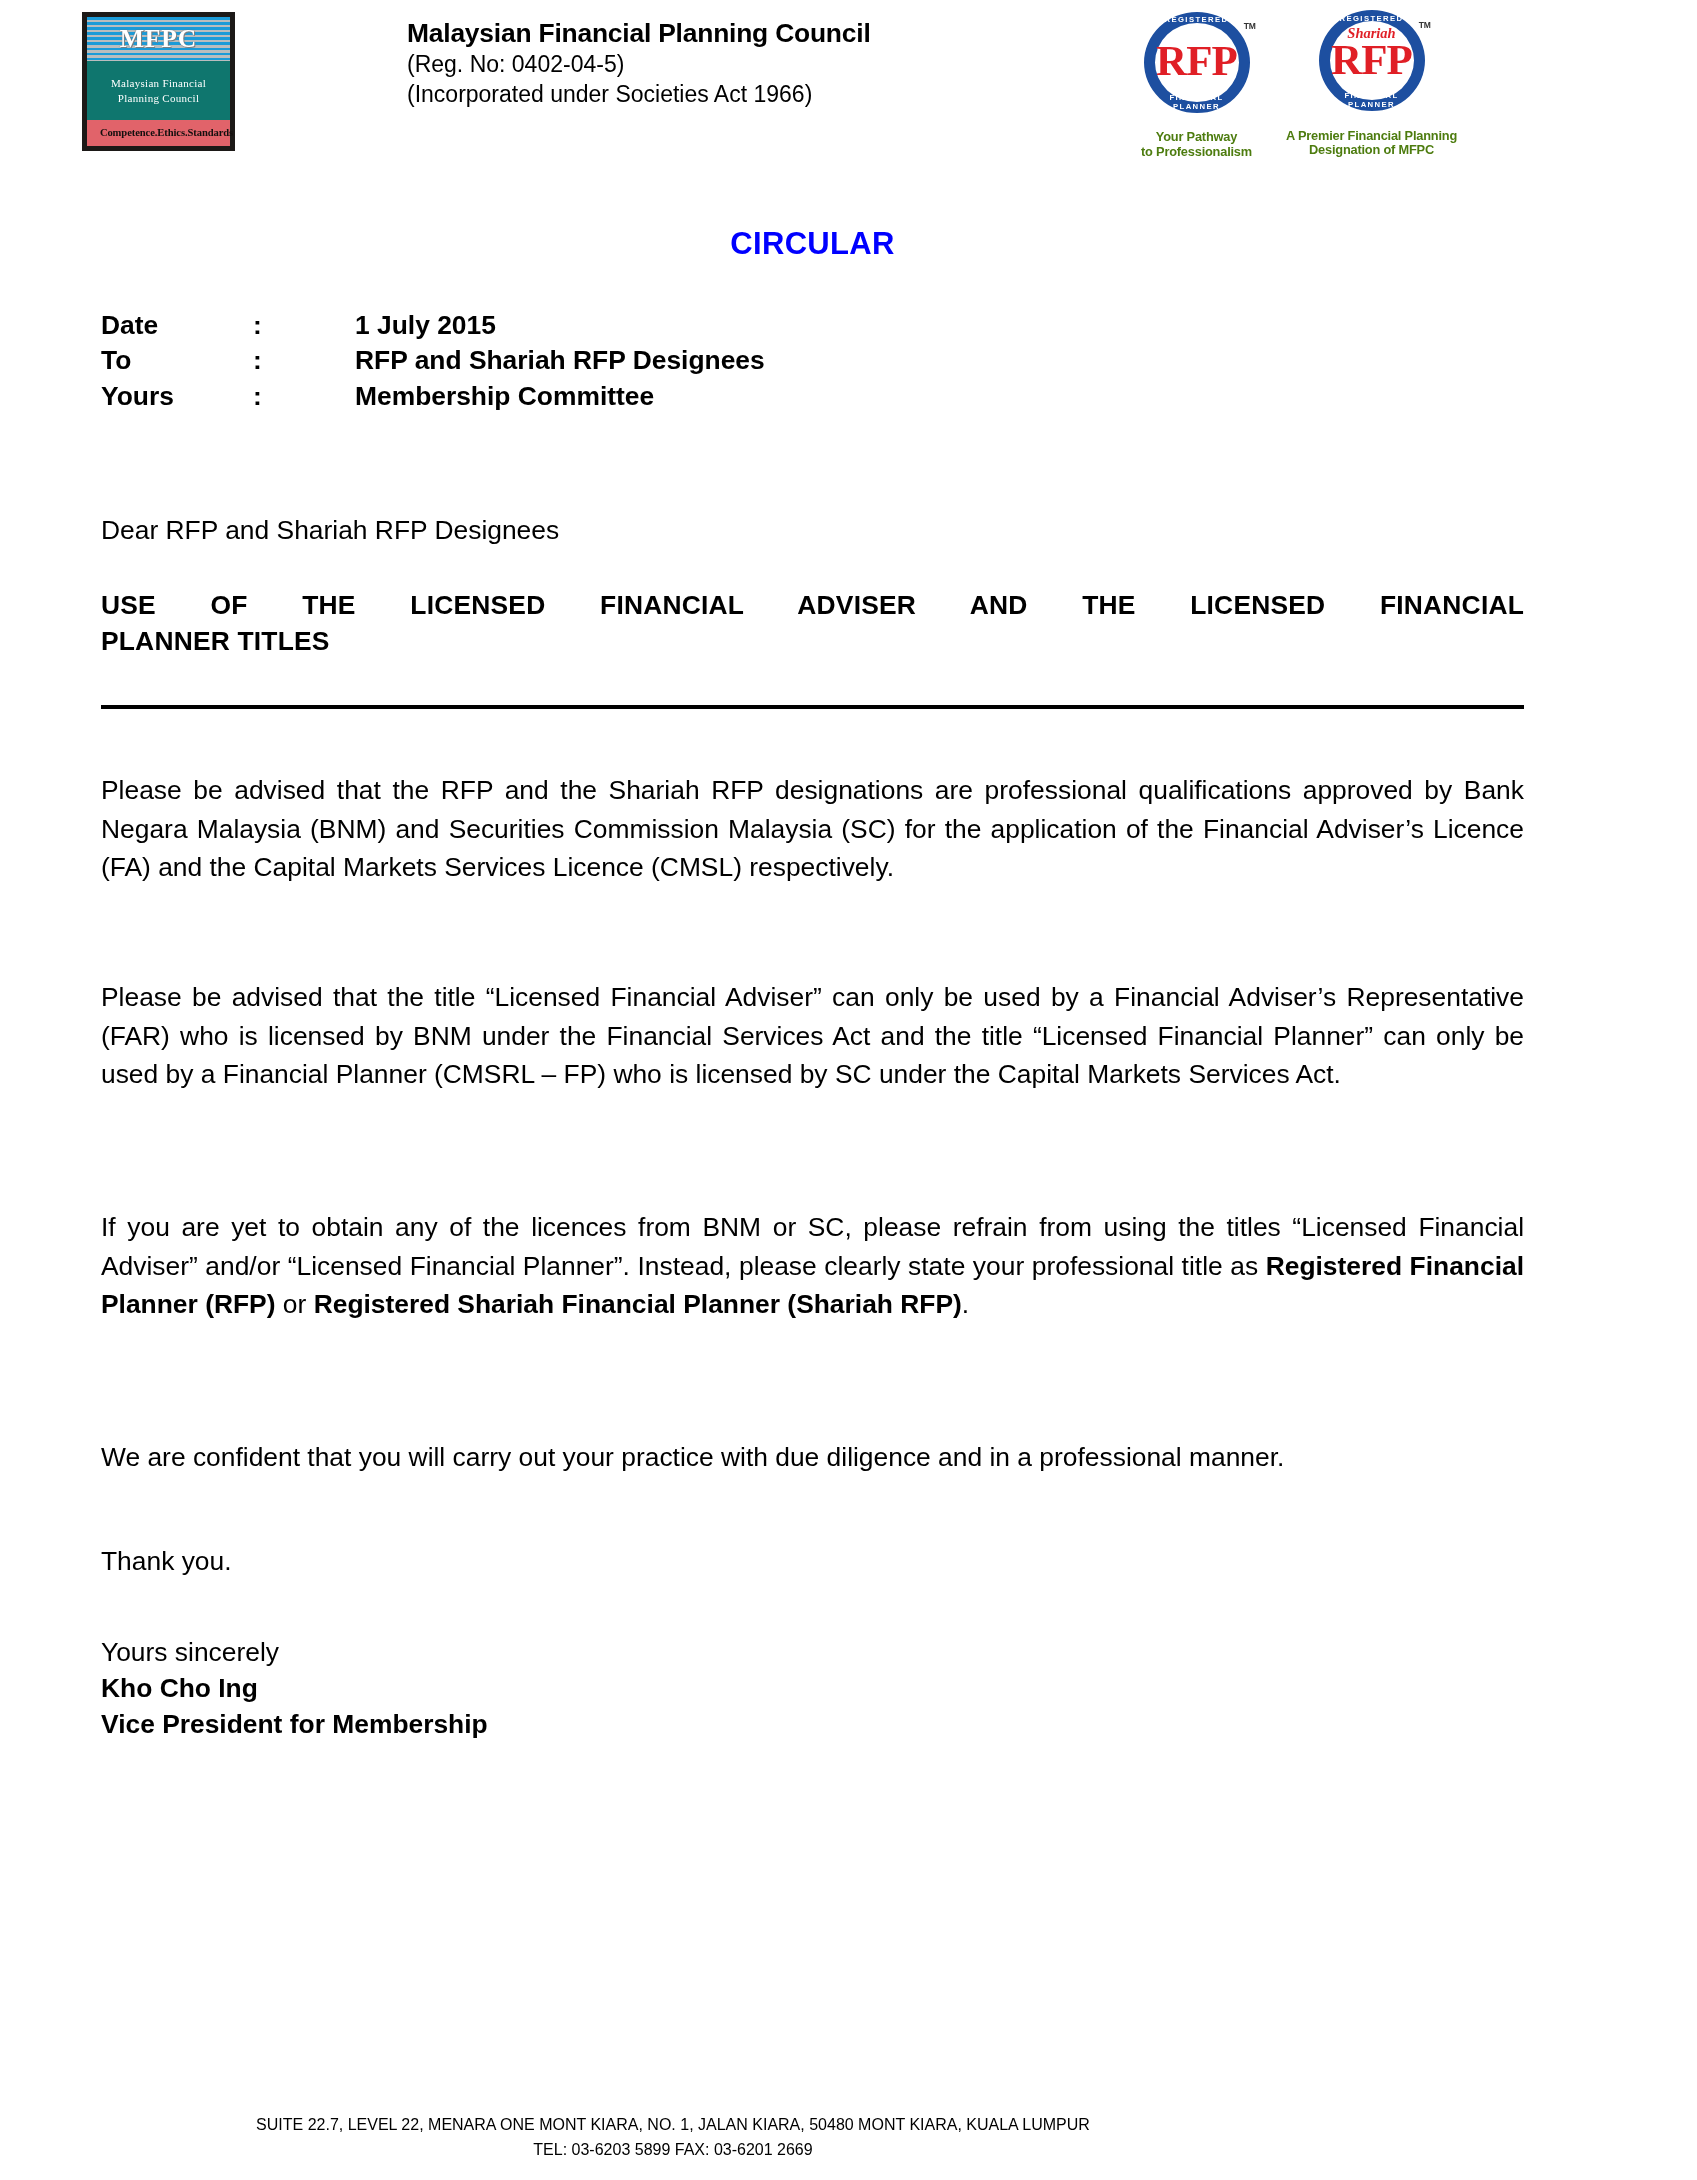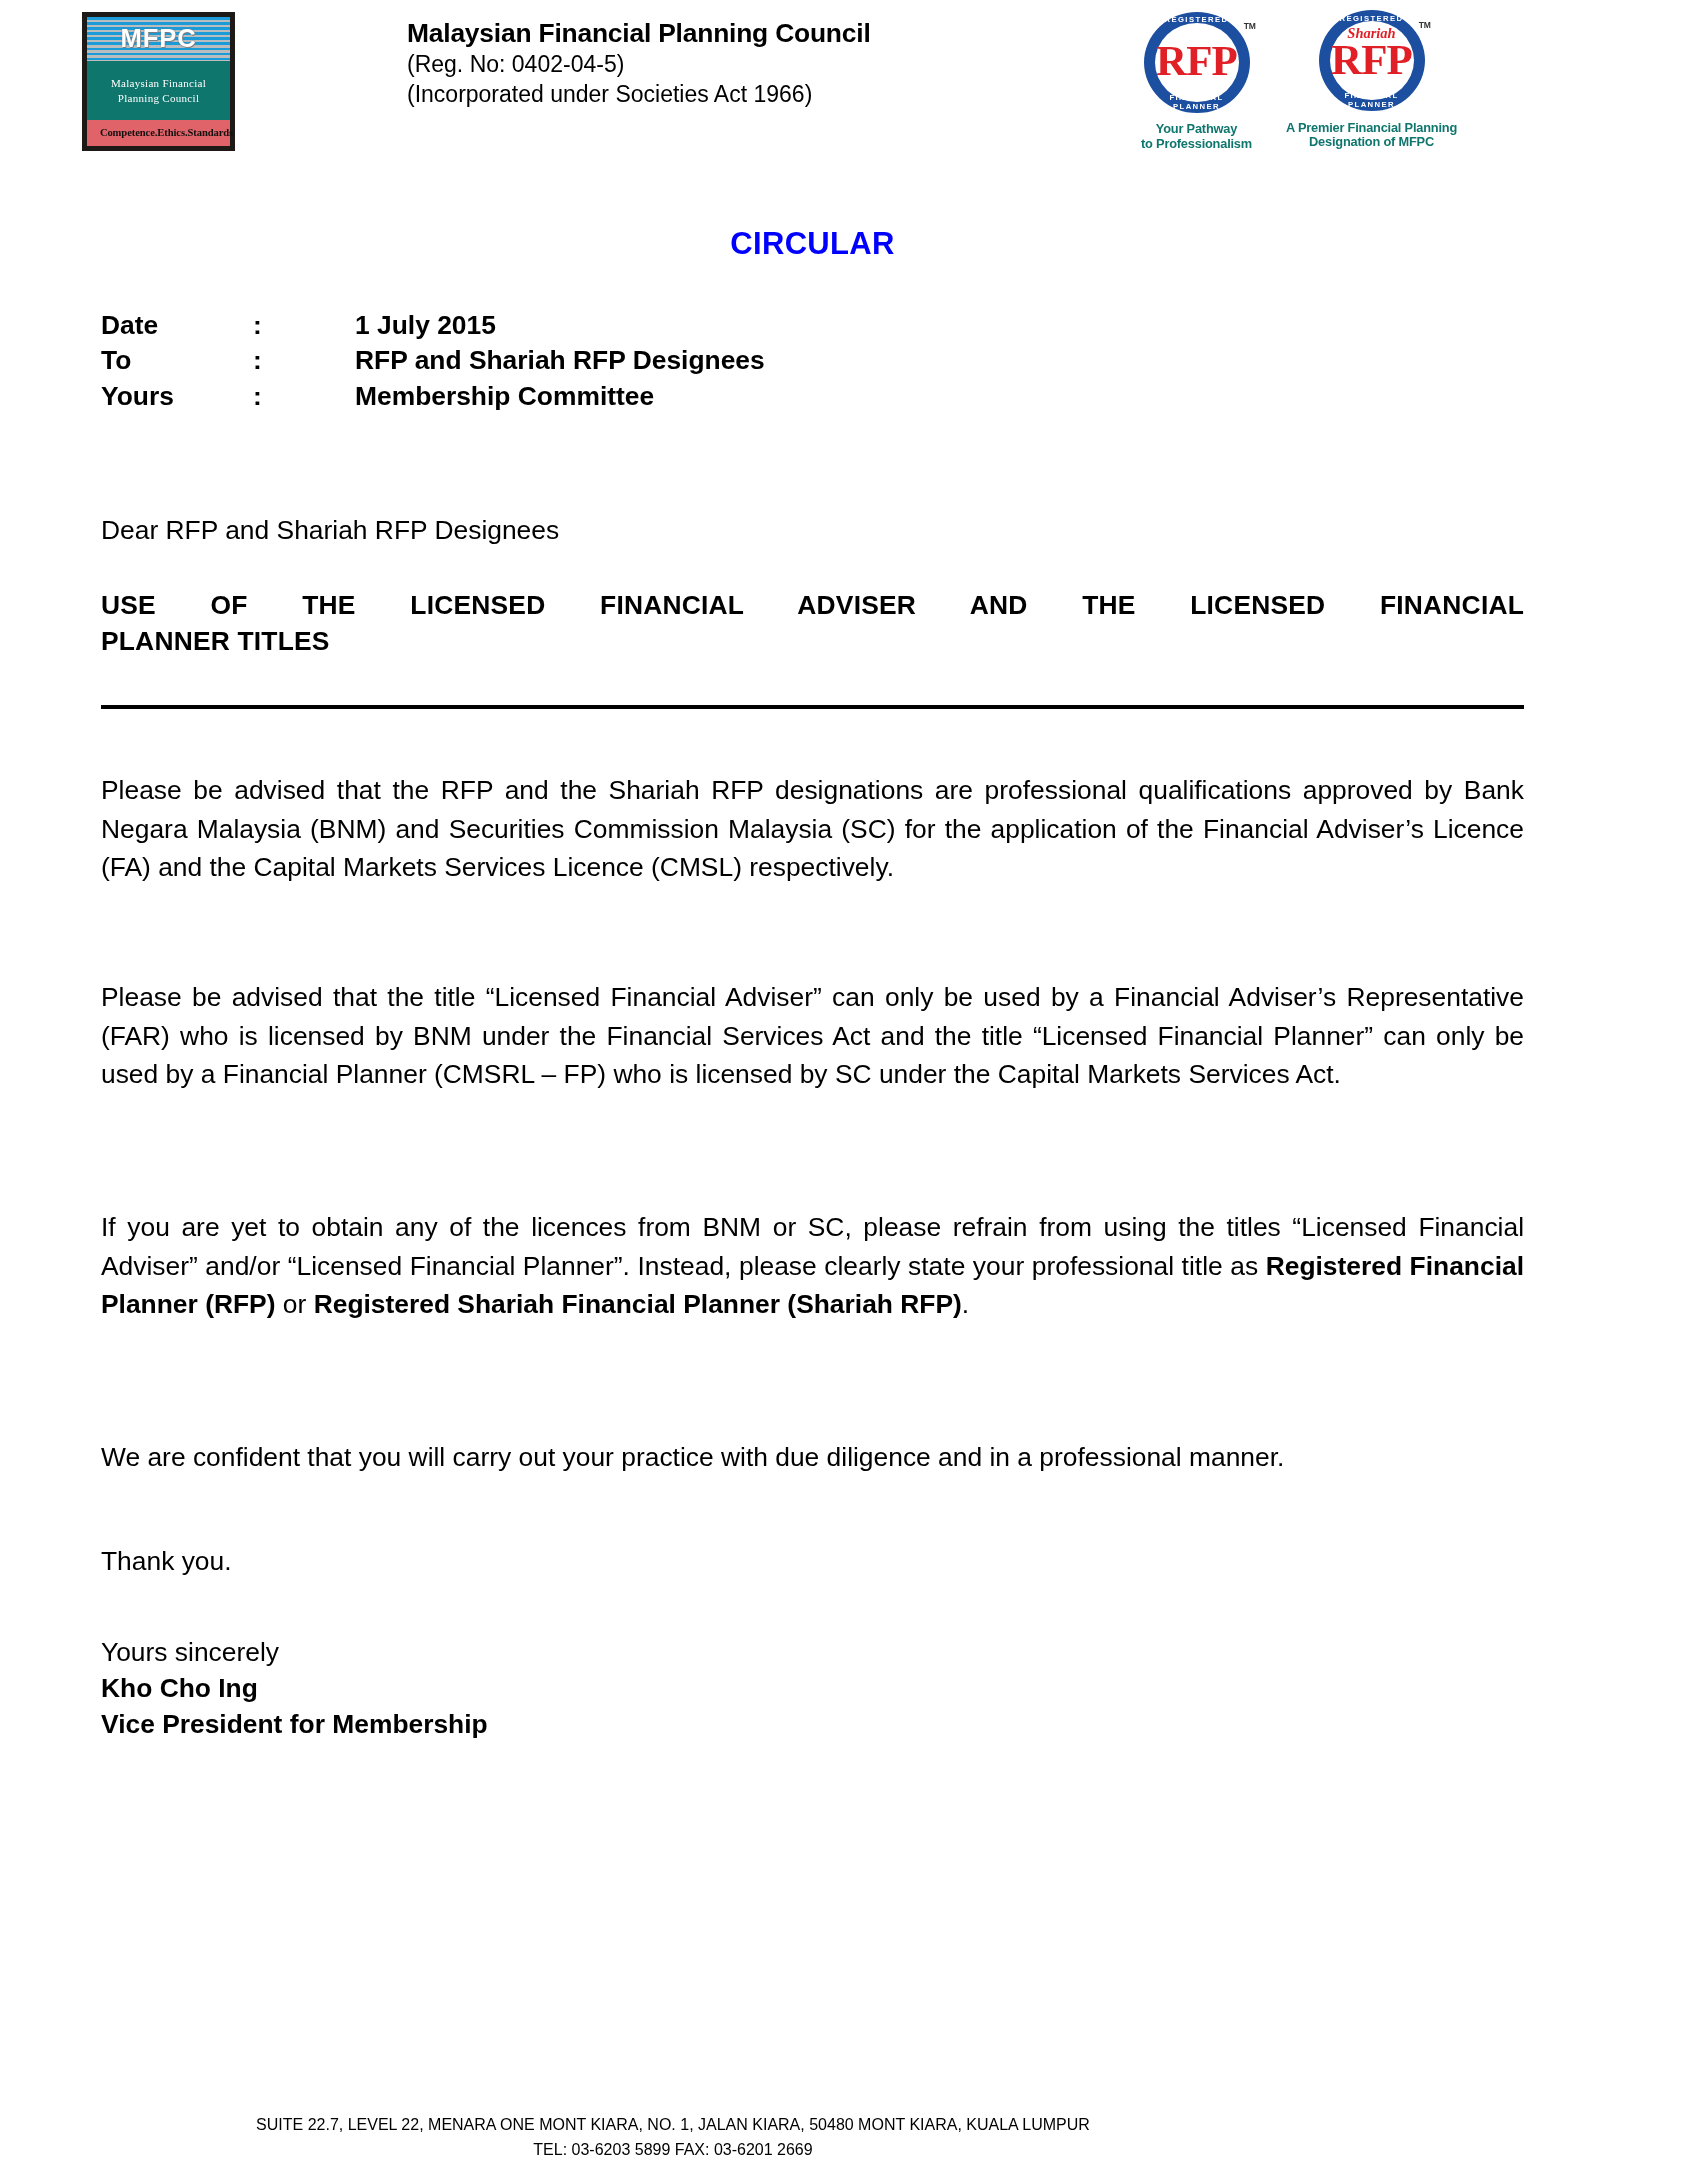--- a/index.html
+++ b/index.html
@@ -58,21 +58,21 @@
       to bottom,
       #1b9bd8 0px, #1b9bd8 2.6px,
       #b9bdbe 2.6px, #b9bdbe 5.1px
     );
     display: flex;
     align-items: center;
     justify-content: center;
     overflow: hidden;
   }
   .mfpc-stripes .mfpc-word {
-    font-family: Liberation Sans, sans-serif;
+    font-family: Liberation Serif, serif;
     font-size: 25.6px;
     font-weight: 700;
     letter-spacing: 0.9px;
     color: #ffffff;
     text-shadow:
        0 0 1.7px #6a6f72,
        0.9px 0.9px 0 #7e8386;
     line-height: 1;
   }
   .mfpc-black {
@@ -194,24 +194,24 @@
   }
   .seal-tm {
     position: absolute;
     right: 5.1px;
     top: 13px;
     font-size: 8.5px;
     font-weight: 700;
     color: #333;
   }
   .seal-caption {
-    margin-top: 5px;
+    margin-top: 13px;
     font-size: 12.8px;
     font-weight: 700;
-    color: #0f766e;
+    color: #4d7c0f;
     line-height: 1.12;
     letter-spacing: -0.2px;
   }
 
   
   .content {
     position: absolute;
     left: 101px;
     top: 0;
     width: 1423px;

